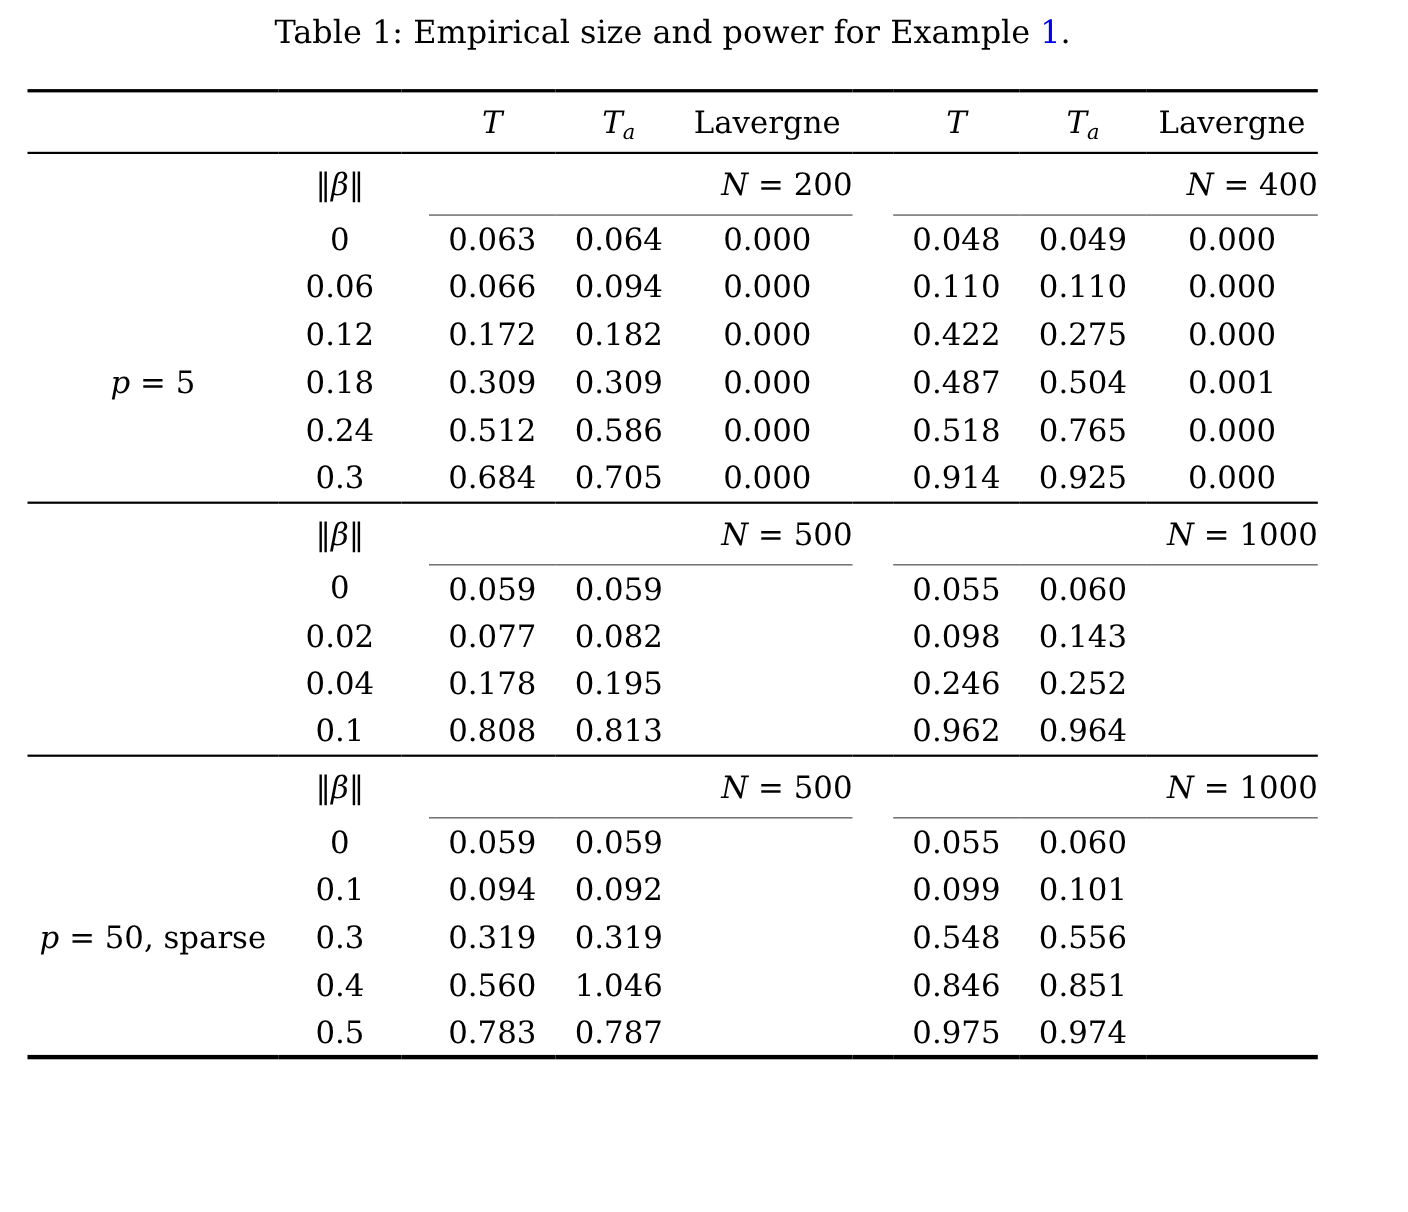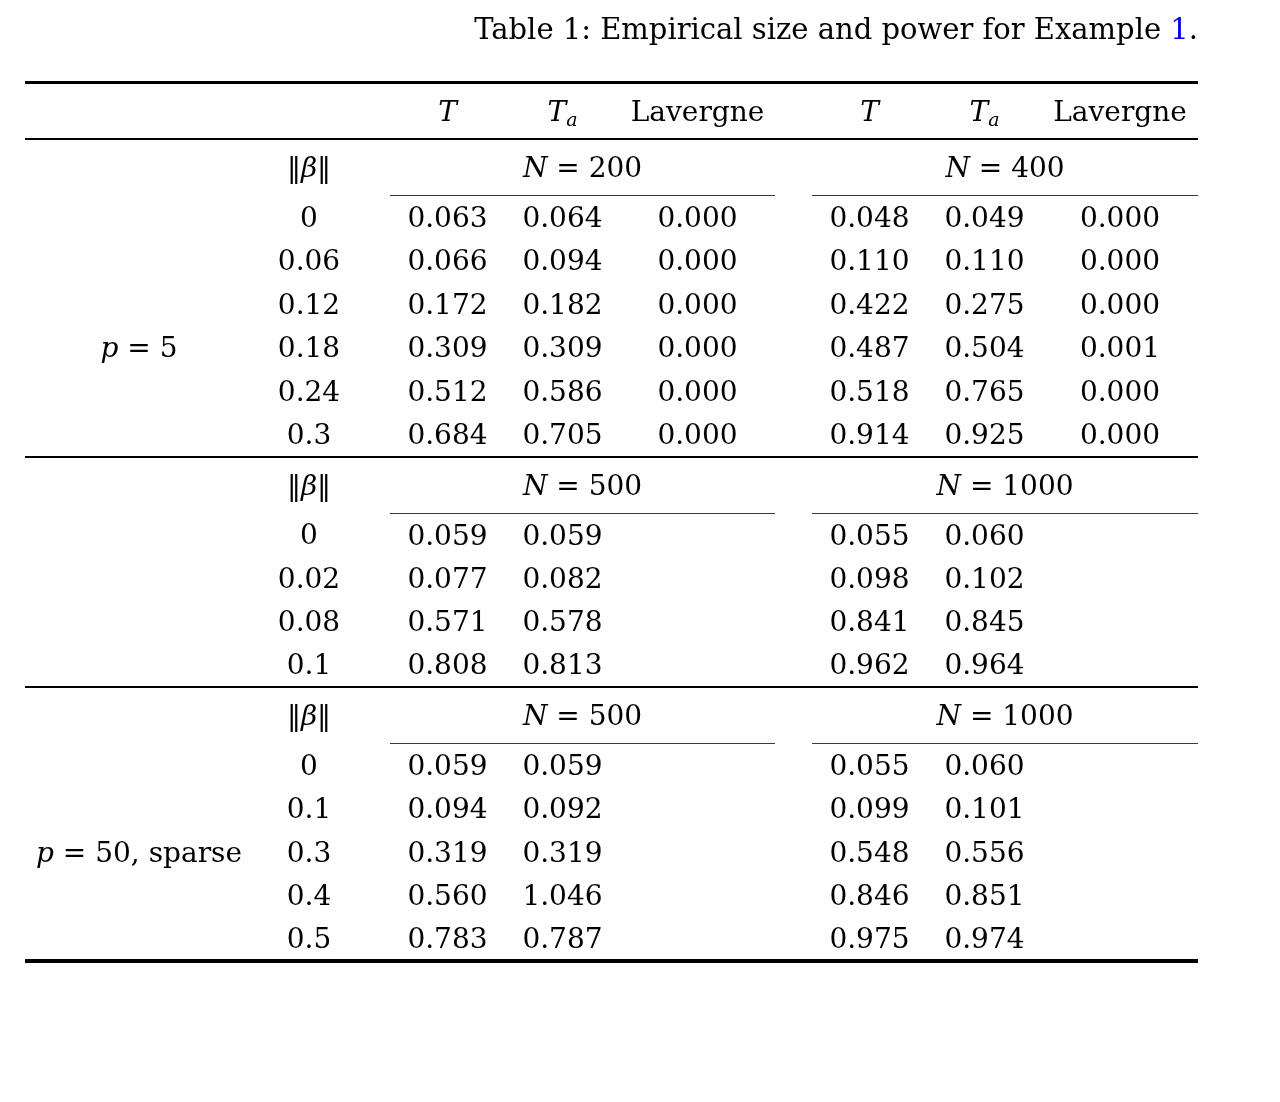--- a/index.html
+++ b/index.html
@@ -10,21 +10,21 @@
     background: #ffffff;
     overflow: hidden;
     font-family: "DejaVu Serif", serif;
     color: #000000;
   }
   #caption {
     position: absolute;
     top: 12px;
     left: 25px;
     width: 1173px;
-    text-align: right;
+    text-align: center;
     font-size: 29px;
     white-space: pre;
   }
   #caption .link {
     color: #0000ee;
     cursor: pointer;
   }
   table#results {
     position: absolute;
     top: 81px;
@@ -42,21 +42,21 @@
     text-align: center;
     vertical-align: middle;
     overflow: visible;
     white-space: pre;
   }
   thead td {
     height: 54px;
     border-bottom: 2.5px solid #000;
   }
   tr.sec-head td { height: 55px; }
-  tr.sec-head td.nspan { border-bottom: 1.5px solid #3a3a3a; }
+  tr.sec-head td.nspan { border-bottom: 1.5px solid #3a3a3a; text-align: right; }
   tbody tr.data-row { height: 43.5px; }
   tbody.section:not(:last-of-type) tr.data-row:last-child td {
     border-bottom: 2.5px solid #000;
   }
   i { font-style: italic; }
   sub {
     font-size: 0.68em;
     vertical-align: -0.28em;
     line-height: 0;
   }
@@ -196,33 +196,33 @@
       </tr>
       <tr class="data-row">
         <td class="stub"></td>
         <td>0.02</td>
         <td class="sp"></td>
         <td>0.077</td>
         <td>0.082</td>
         <td></td>
         <td class="sp"></td>
         <td>0.098</td>
-        <td>0.102</td>
-        <td></td>
-      </tr>
-      <tr class="data-row">
-        <td class="stub"></td>
-        <td>0.08</td>
-        <td class="sp"></td>
-        <td>0.571</td>
-        <td>0.578</td>
-        <td></td>
-        <td class="sp"></td>
-        <td>0.841</td>
-        <td>0.845</td>
+        <td>0.143</td>
+        <td></td>
+      </tr>
+      <tr class="data-row">
+        <td class="stub"></td>
+        <td>0.04</td>
+        <td class="sp"></td>
+        <td>0.178</td>
+        <td>0.195</td>
+        <td></td>
+        <td class="sp"></td>
+        <td>0.246</td>
+        <td>0.252</td>
         <td></td>
       </tr>
       <tr class="data-row">
         <td class="stub"></td>
         <td>0.1</td>
         <td class="sp"></td>
         <td>0.808</td>
         <td>0.813</td>
         <td></td>
         <td class="sp"></td>

